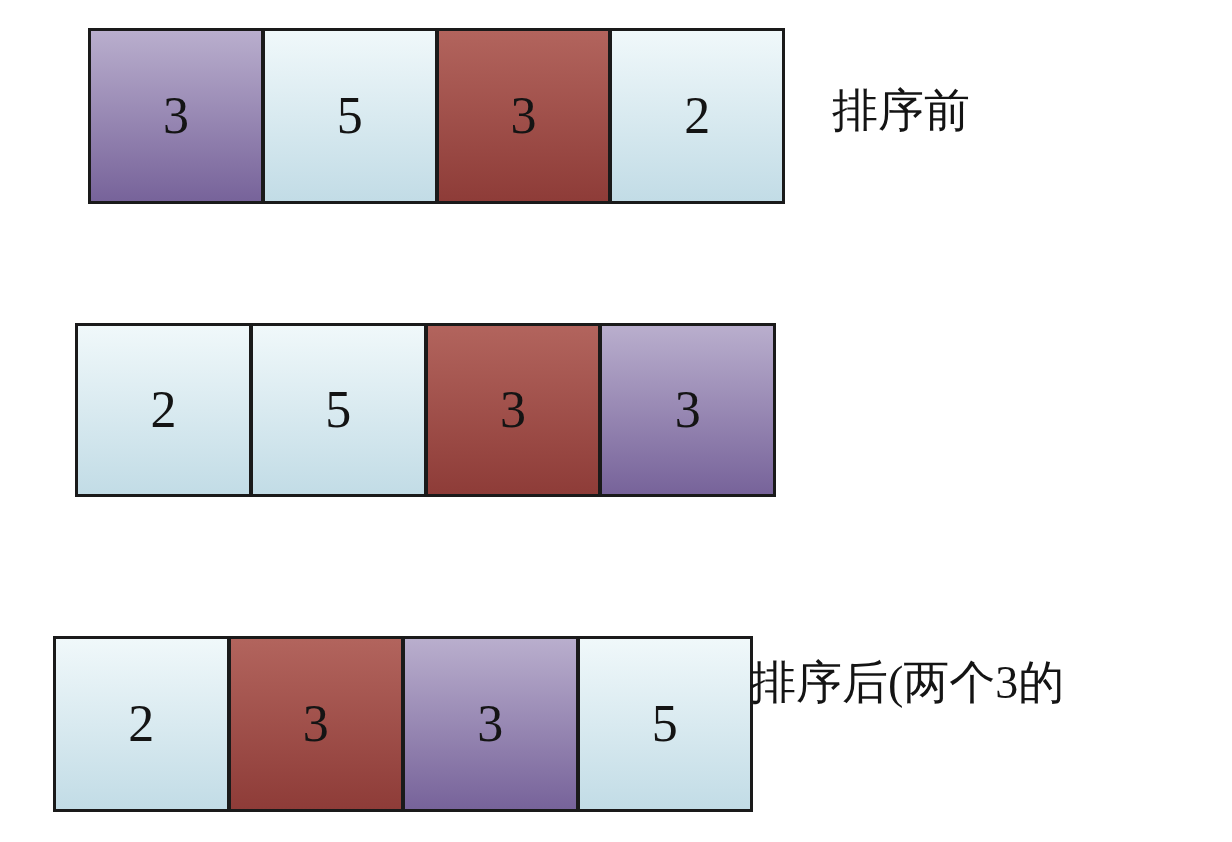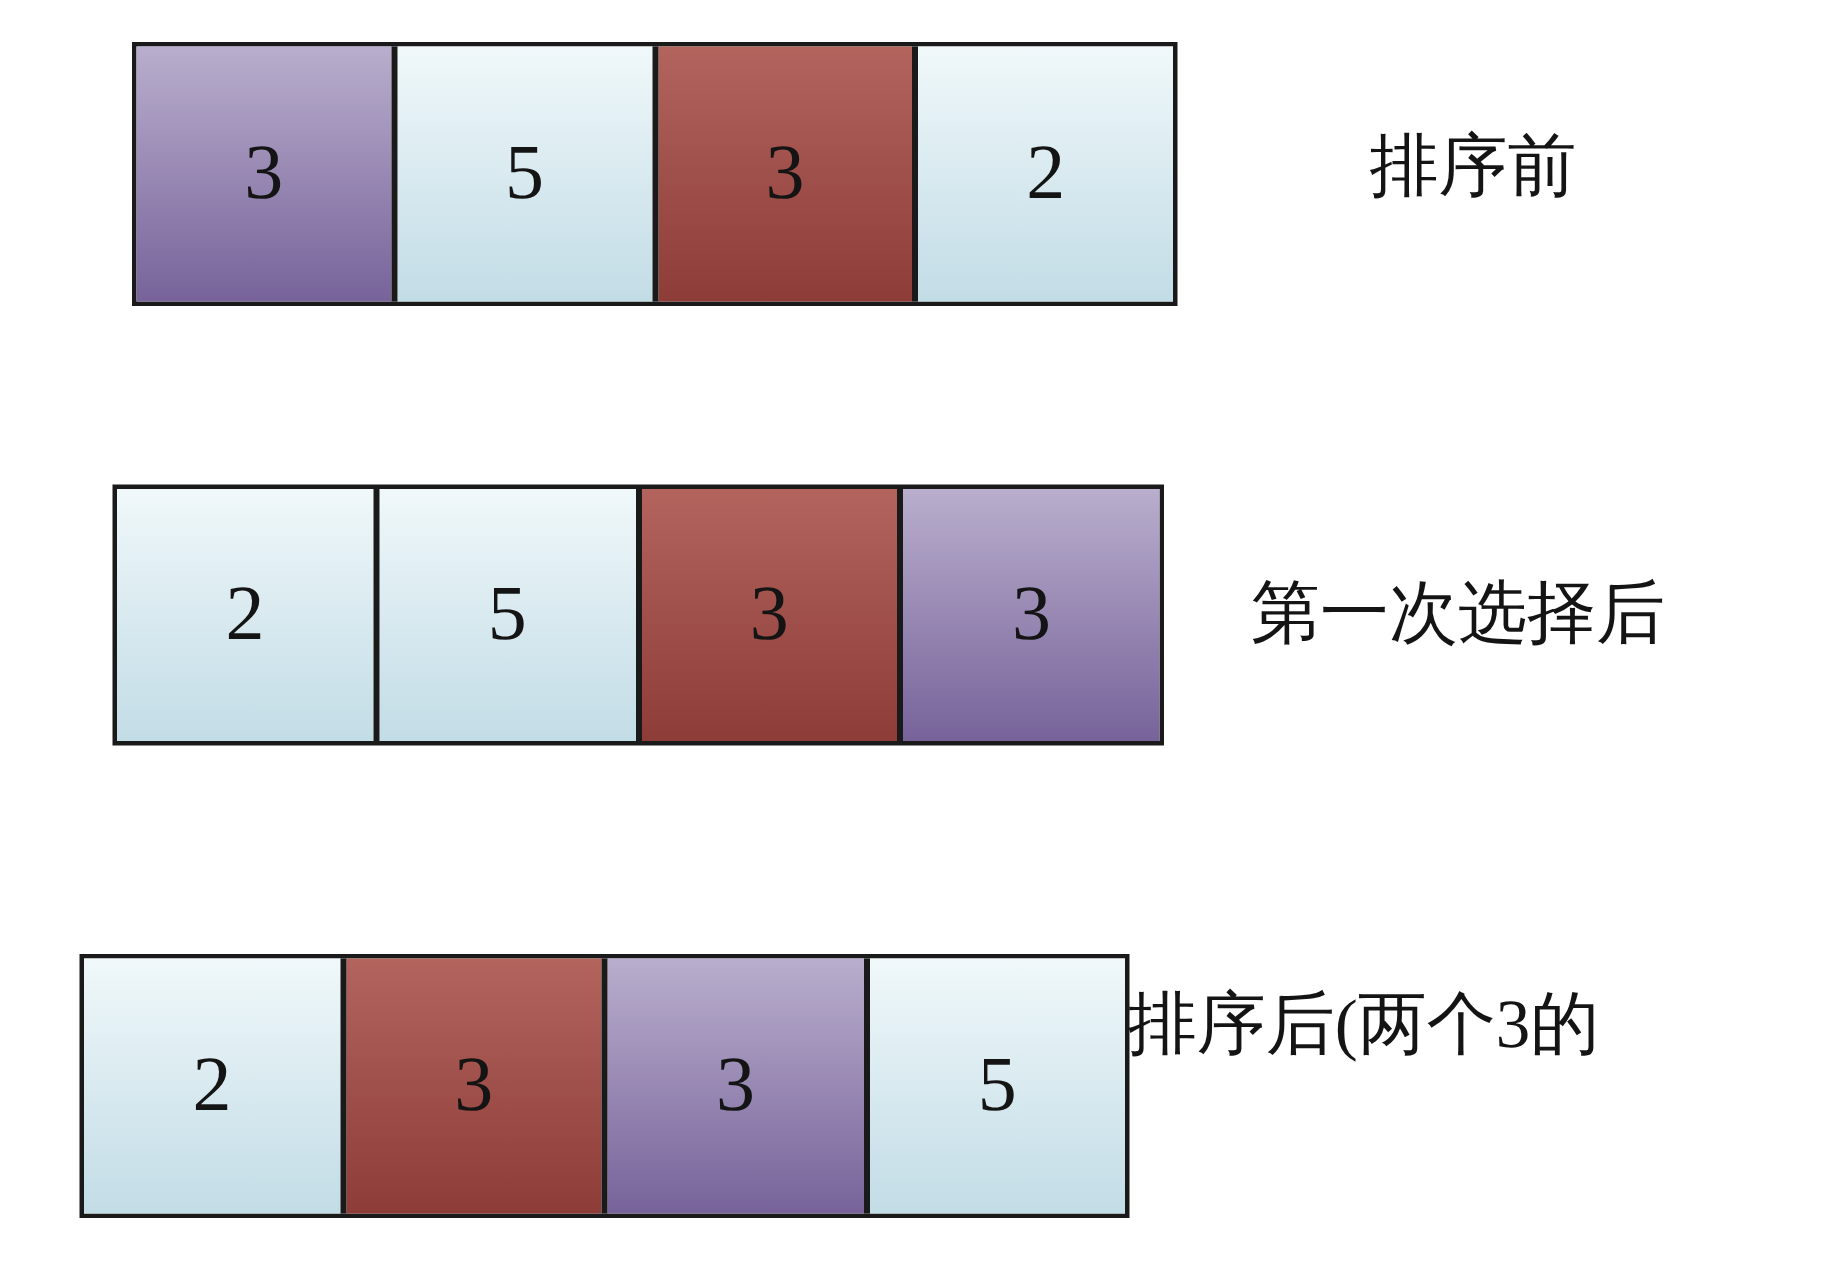--- a/index.html
+++ b/index.html
@@ -44,30 +44,29 @@
   .cell-value {
     font-size: 52px;
     color: var(--text, #141414);
     line-height: 1;
     user-select: none;
   }
   .row-label {
     position: absolute;
     font-size: 46px;
     color: var(--text, #141414);
-    text-align: center;
     line-height: 62px;
     white-space: nowrap;
   }
   #row-1 { left: 88px;  top: 28px;  width: 697px; height: 176px; }
   #row-2 { left: 75px;  top: 323px; width: 701px; height: 174px; }
   #row-3 { left: 53px;  top: 636px; width: 700px; height: 176px; }
   #label-1 { left: 832px; top: 80px;  width: 300px; }
   #label-2 { left: 817px; top: 378px; width: 310px; }
-  #label-3 { left: 710px; top: 652px; width: 398px; }
+  #label-3 { left: 750px; top: 652px; width: 398px; }
 </style>
 </head>
 <body>
 
 <div class="canvas">
 
   <div class="array-row" id="row-1">
     <div class="cell" data-color="purple">
       <span class="cell-value">3</span>
     </div>
@@ -90,21 +89,20 @@
     <div class="cell" data-color="blue">
       <span class="cell-value">5</span>
     </div>
     <div class="cell" data-color="red">
       <span class="cell-value">3</span>
     </div>
     <div class="cell" data-color="purple">
       <span class="cell-value">3</span>
     </div>
   </div>
-  <div class="row-label" id="label-2">第一次选择后</div>
 
   <div class="array-row" id="row-3">
     <div class="cell" data-color="blue">
       <span class="cell-value">2</span>
     </div>
     <div class="cell" data-color="red">
       <span class="cell-value">3</span>
     </div>
     <div class="cell" data-color="purple">
       <span class="cell-value">3</span>

